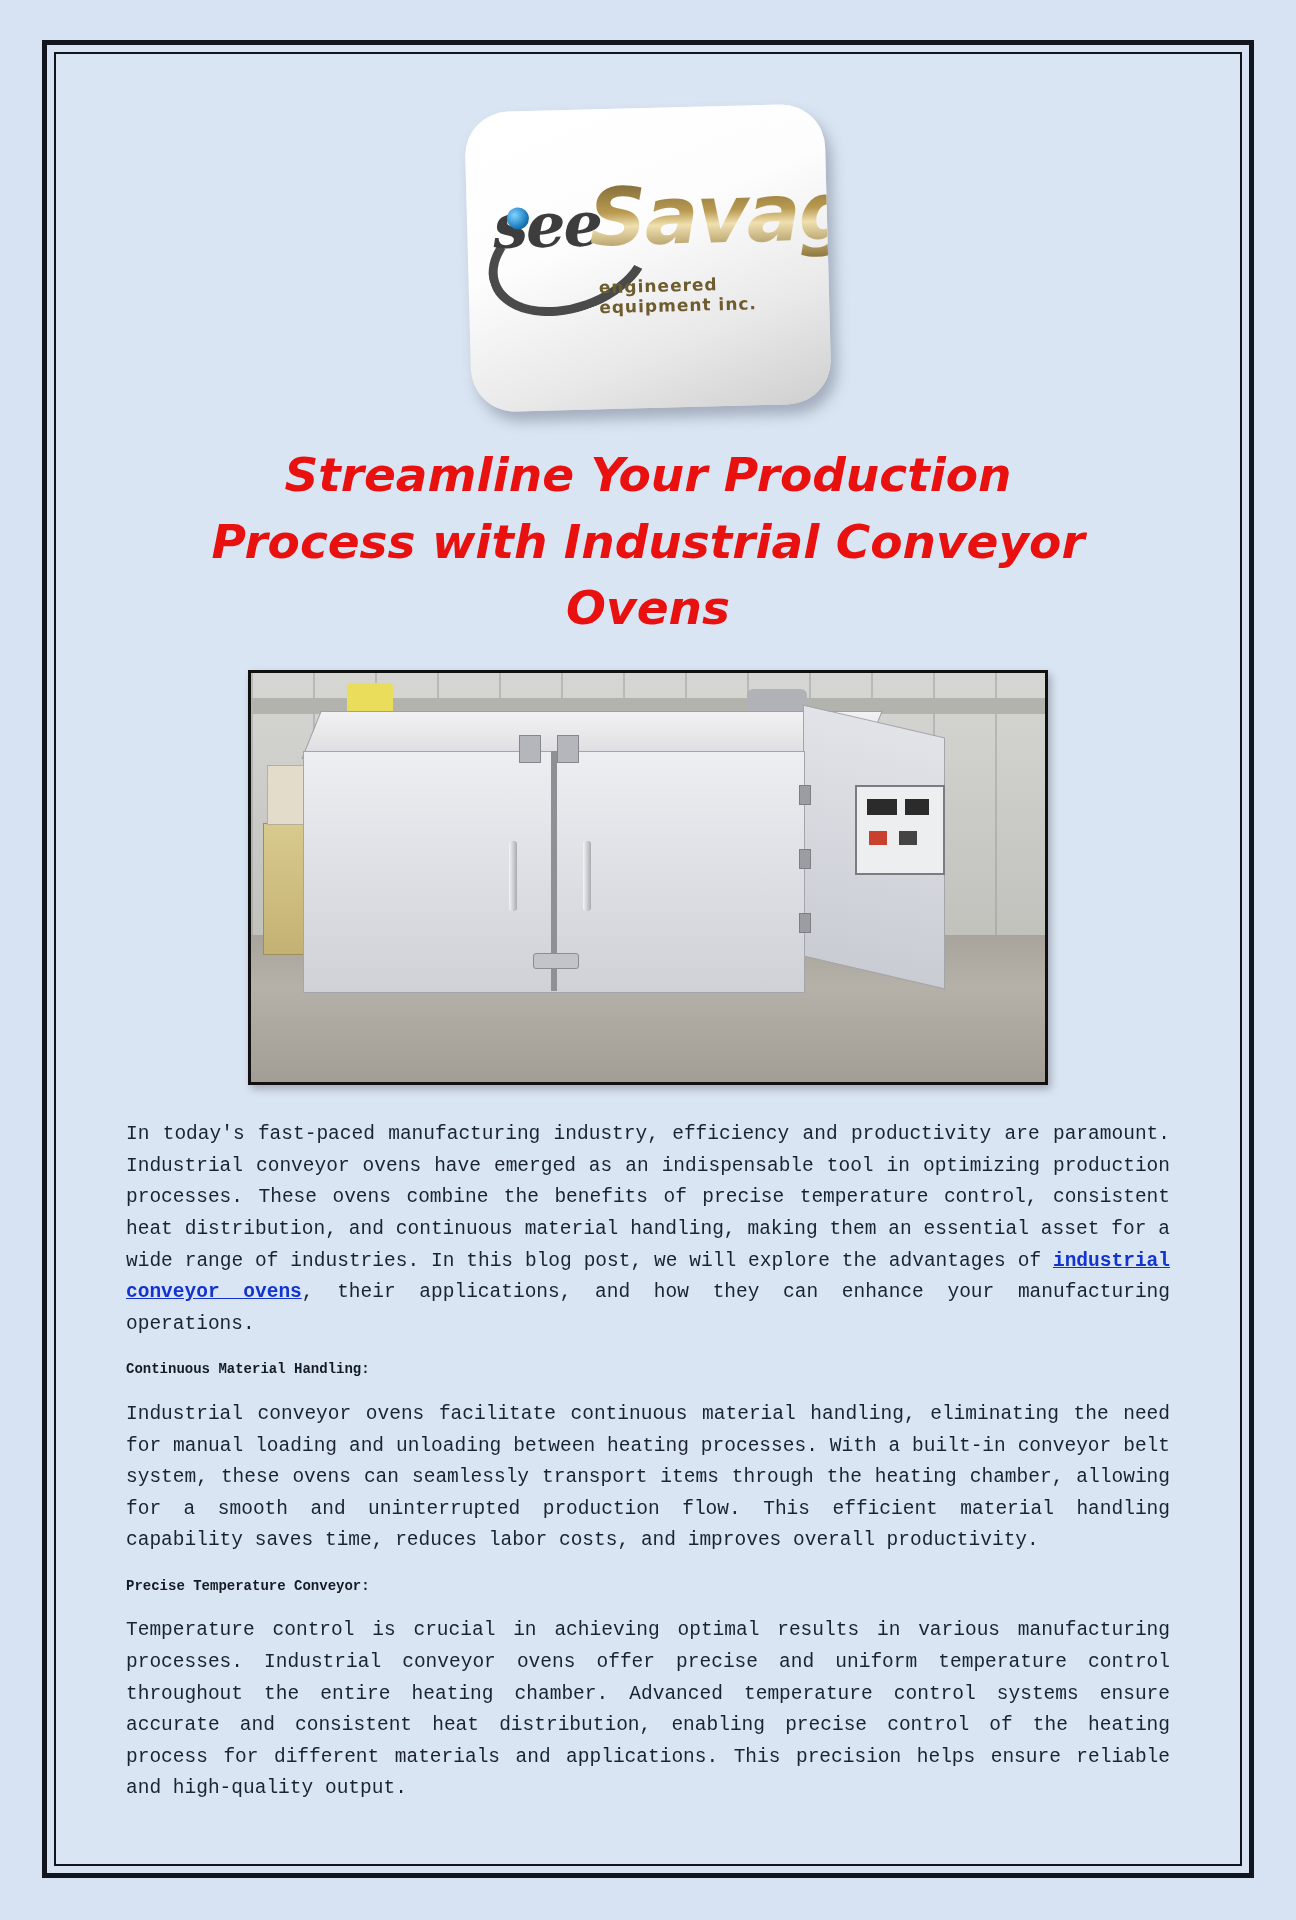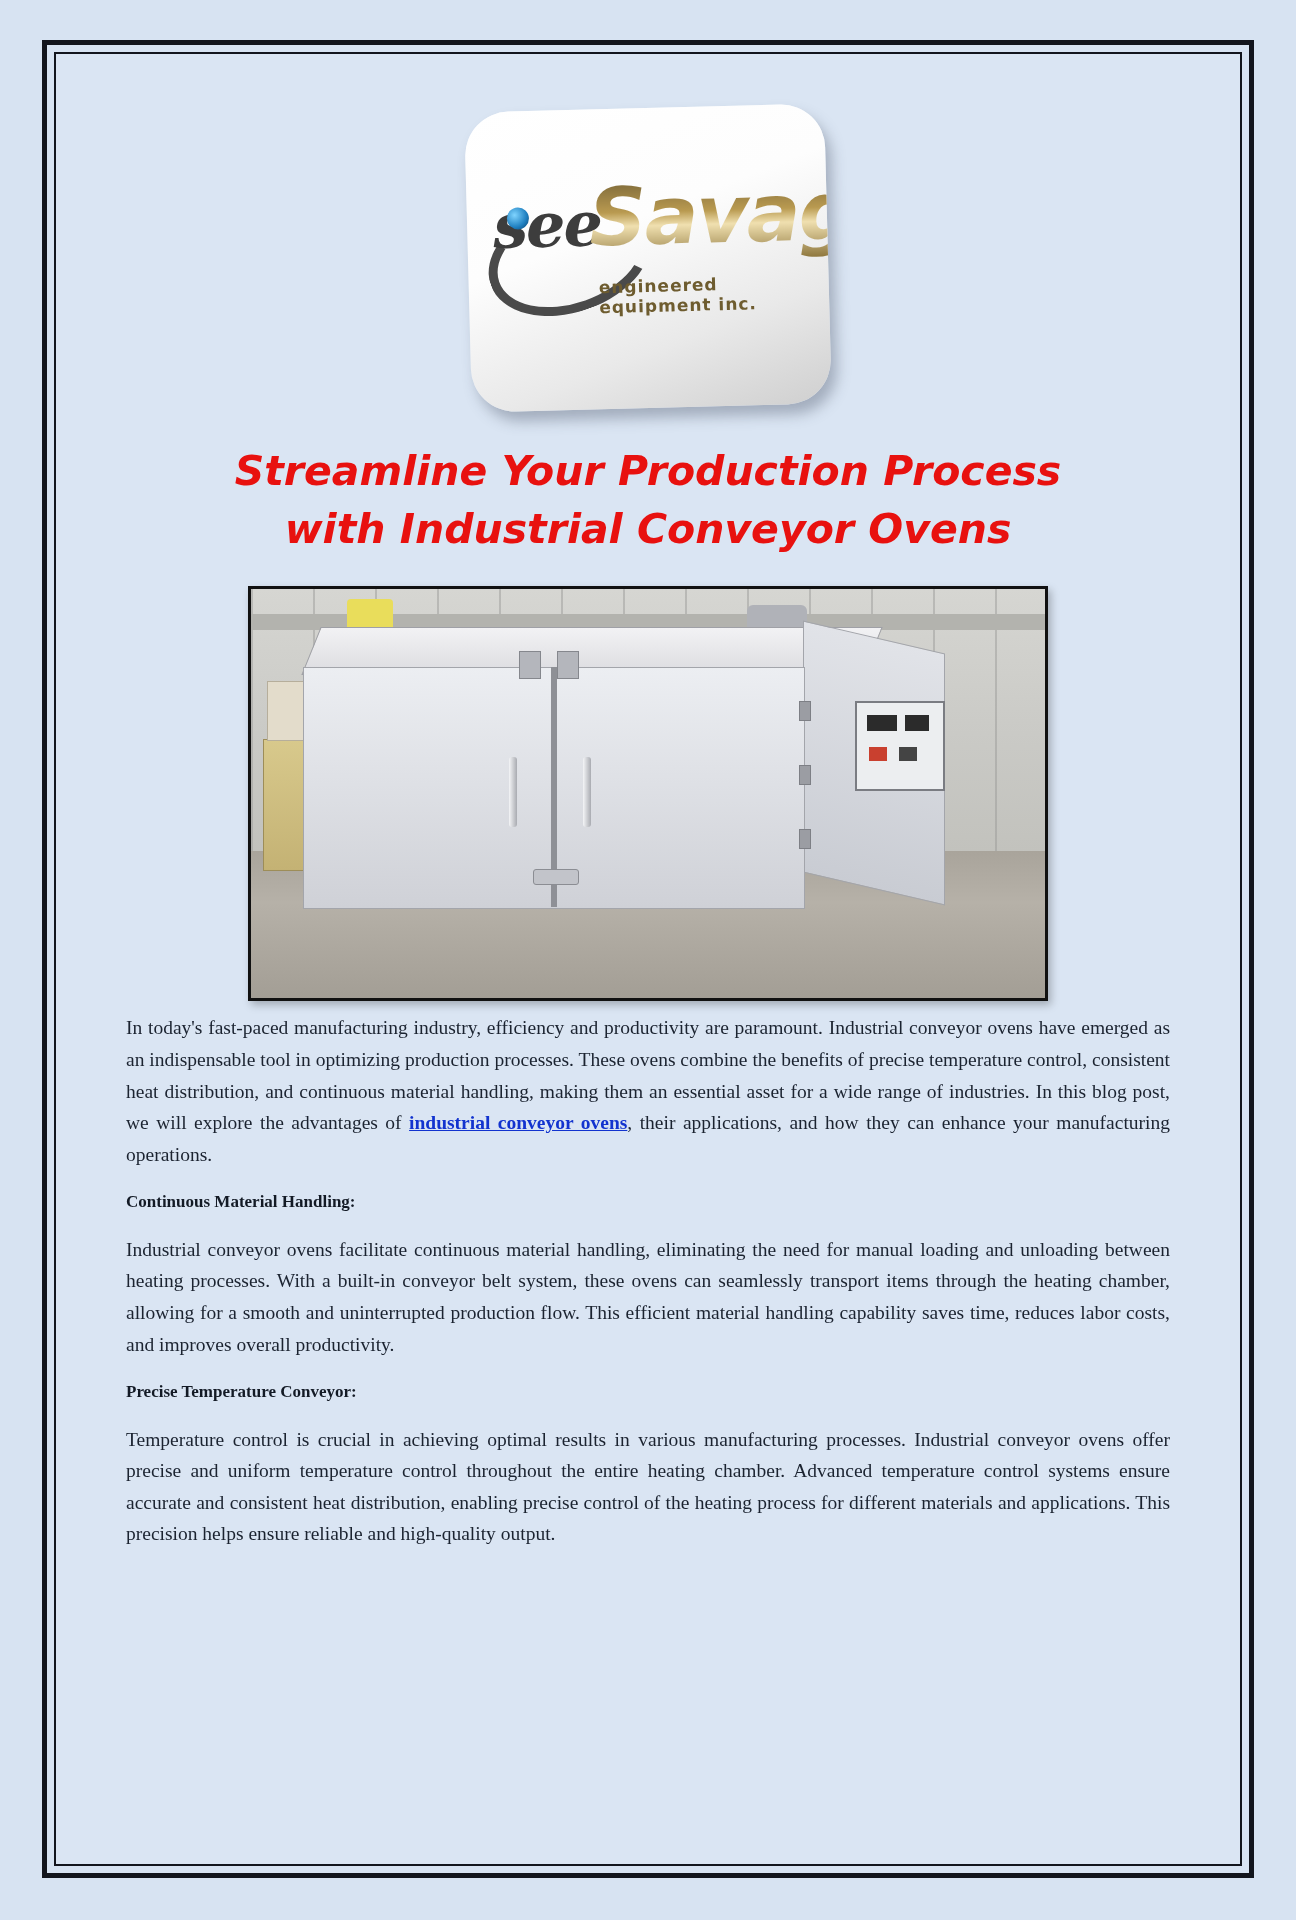--- a/index.html
+++ b/index.html
@@ -138,21 +138,21 @@
 
   
   .title {
     margin: 34px auto 0 auto;
     width: 880px;
     text-align: center;
     color: #e8110f;
     font-family: "DejaVu Sans", sans-serif;
     font-weight: bold;
     font-style: italic;
-    font-size: 41px;
+    font-size: 47px;
     line-height: 1.42;
   }
 
   
   .photo-wrap {
     margin: 28px auto 0 auto;
     width: 800px;
     height: 415px;
     border: 3px solid #111;
     box-sizing: border-box;
@@ -233,32 +233,32 @@
   .ph-panel .b3 { position: absolute; left: 12px; top: 44px; width: 18px; height: 14px; background: #c9402f; }
   .ph-panel .b4 { position: absolute; left: 42px; top: 44px; width: 18px; height: 14px; background: #444; }
   .ph-duct {
     position: absolute; left: 496px; top: 16px; width: 60px; height: 30px;
     background: #b0b2b8; border-radius: 6px;
   }
   .ph-bolt { position: absolute; width: 10px; height: 18px; background: #9b9da3; border: 1px solid #7d7f85; }
 
   
   .body-text {
-    margin-top: 11px;
+    margin-top: 34px;
     color: #1b2330;
-    font-family: Liberation Serif, serif;
+    font-family: Liberation Mono, monospace;
     font-size: 19.5px;
     line-height: 1.62;
     text-align: justify;
     padding: 0 28px 0 28px;
   }
   .body-text p { margin: 0 0 18px 0; }
   .subhead {
     font-weight: bold;
-    font-size: 17px;
+    font-size: 14px;
     color: #131a25;
     margin: 0 0 14px 0;
     text-align: left;
   }
   .link {
     color: #1233cf;
     font-weight: bold;
     text-decoration: underline;
     cursor: pointer;
   }

